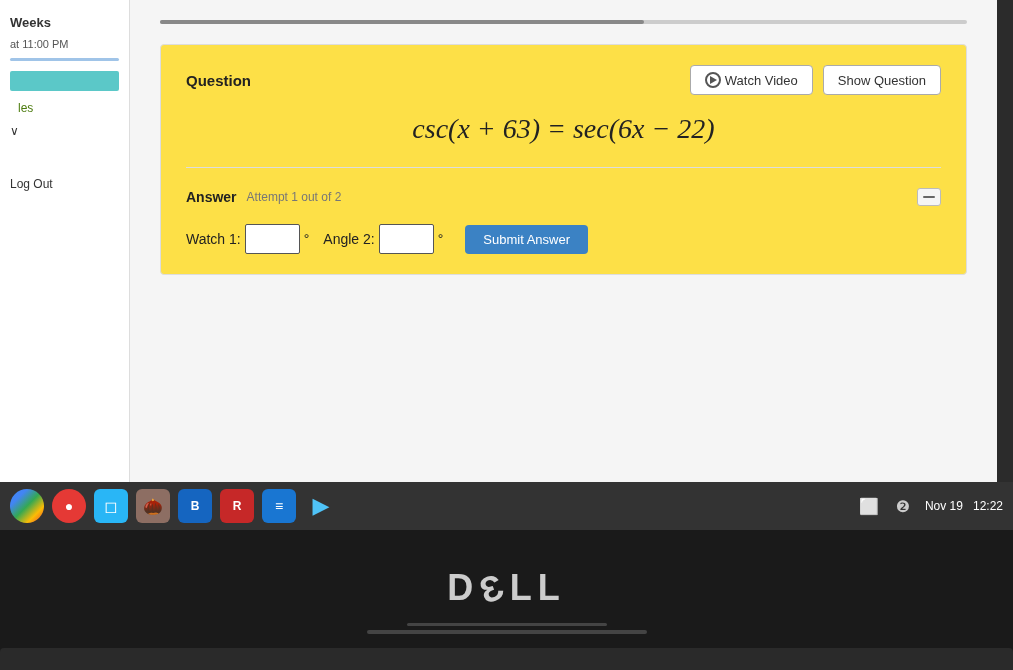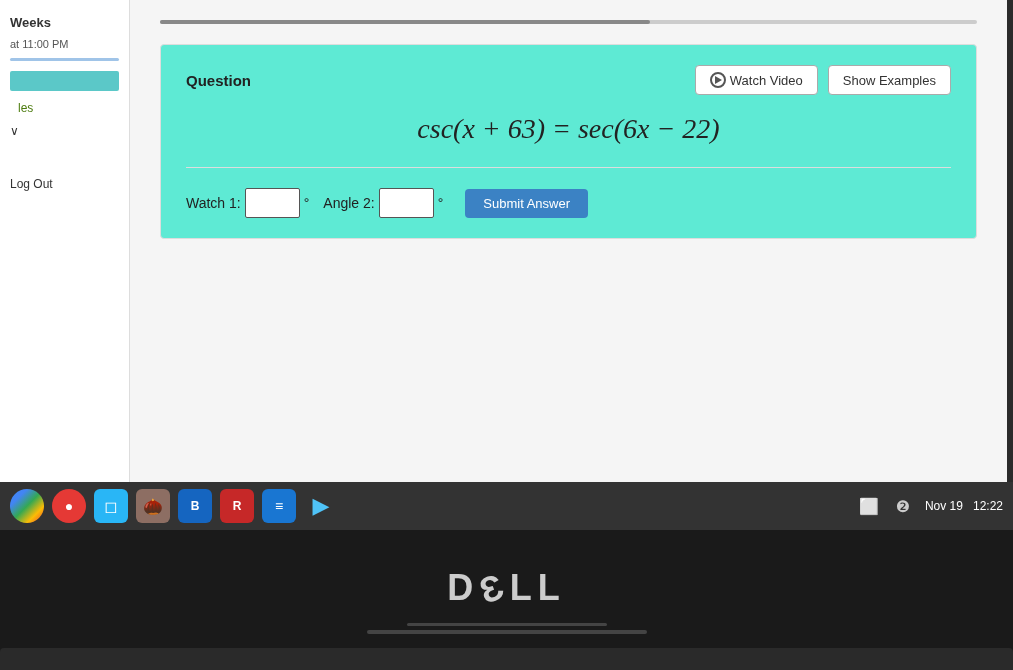--- a/index.html
+++ b/index.html
@@ -16,21 +16,21 @@
     .monitor-bezel {
       position: absolute;
       top: 0; left: 0; right: 0;
       height: 530px;
       background: #2b2b2b;
       border-bottom: 6px solid #111;
     }
 
     .screen {
       position: absolute;
-      top: 0; left: 0; right: 6px;
+      top: 0; left: 0; right: 16px;
       height: 524px;
       background: #f0f0f0;
       display: flex;
     }
 
     
     .sidebar {
       width: 130px;
       background: #fff;
       border-right: 1px solid #ddd;
@@ -105,21 +105,21 @@
     }
 
     .top-progress-fill {
       height: 100%;
       width: 60%;
       background: #888;
       border-radius: 2px;
     }
 
     .question-card {
-      background: #5eead4;
+      background: #fde047;
       border: 1px solid #ddd;
       border-radius: 4px;
       padding: 20px 25px;
     }
 
     .card-header {
       display: flex;
       justify-content: space-between;
       align-items: center;
       margin-bottom: 18px;
@@ -414,32 +414,39 @@
 
       <div class="card-header">
         <span class="question-label">Question</span>
         <div class="header-buttons">
           <button class="watch-video-btn">
             <div class="play-icon">
               <div class="play-triangle"></div>
             </div>
             <span>Watch Video</span>
           </button>
-          <button class="show-examples-btn">Show Examples</button>
+          <button class="show-examples-btn">Show Question</button>
         </div>
       </div>
 
 
       <div class="math-equation">
         csc(<em>x</em> + 63) = sec(6<em>x</em> − 22)
       </div>
 
       <hr class="divider">
 
       <div class="answer-section">
+        <div class="answer-header">
+          <span class="answer-label">Answer</span>
+          <span class="attempt-text">Attempt 1 out of 2</span>
+          <div class="minimize-btn">
+            <div class="minimize-line"></div>
+          </div>
+        </div>
 
         <div class="input-row">
           <div class="angle-group">
             <span class="angle-label">Watch 1:</span>
             <input class="angle-input" type="text" value="" style="">
             <span class="degree-symbol">°</span>
           </div>
 
           <div class="angle-group">
             <span class="angle-label">Angle 2:</span>

